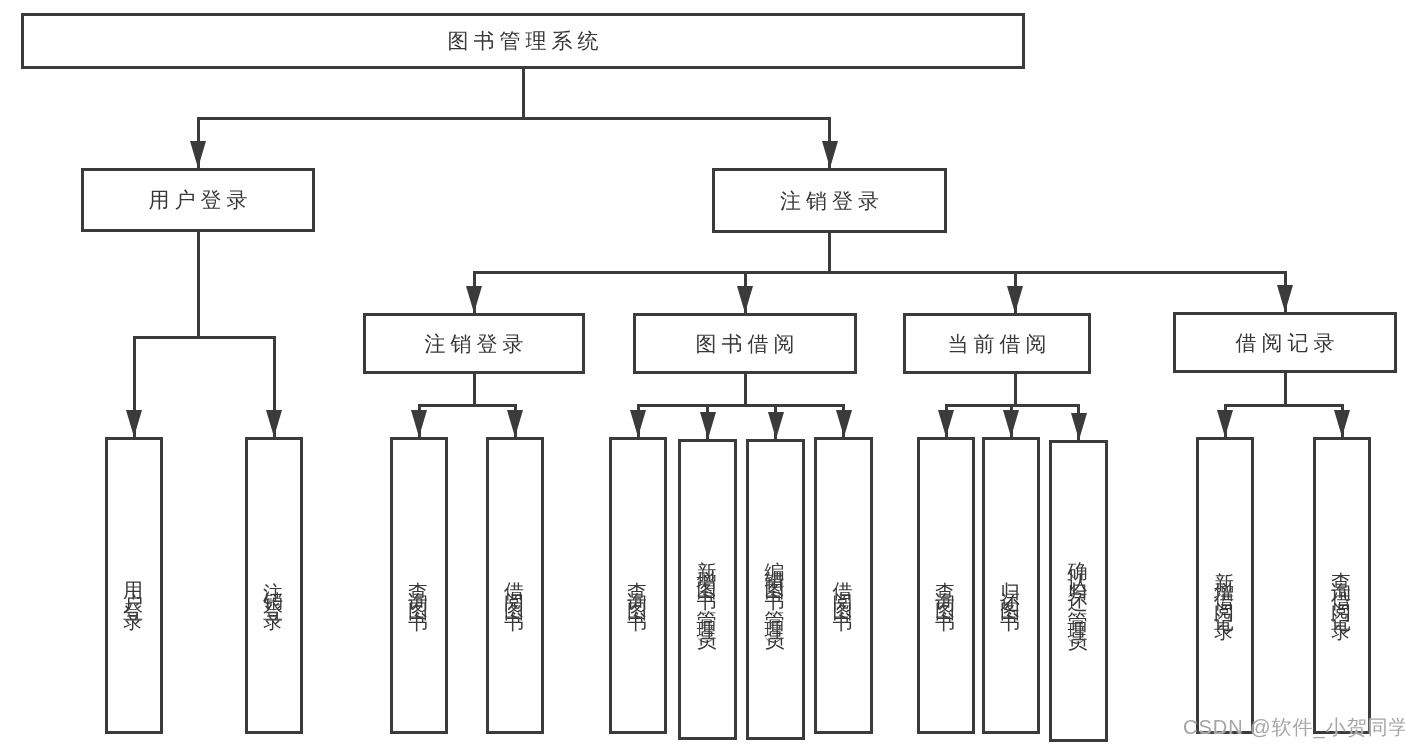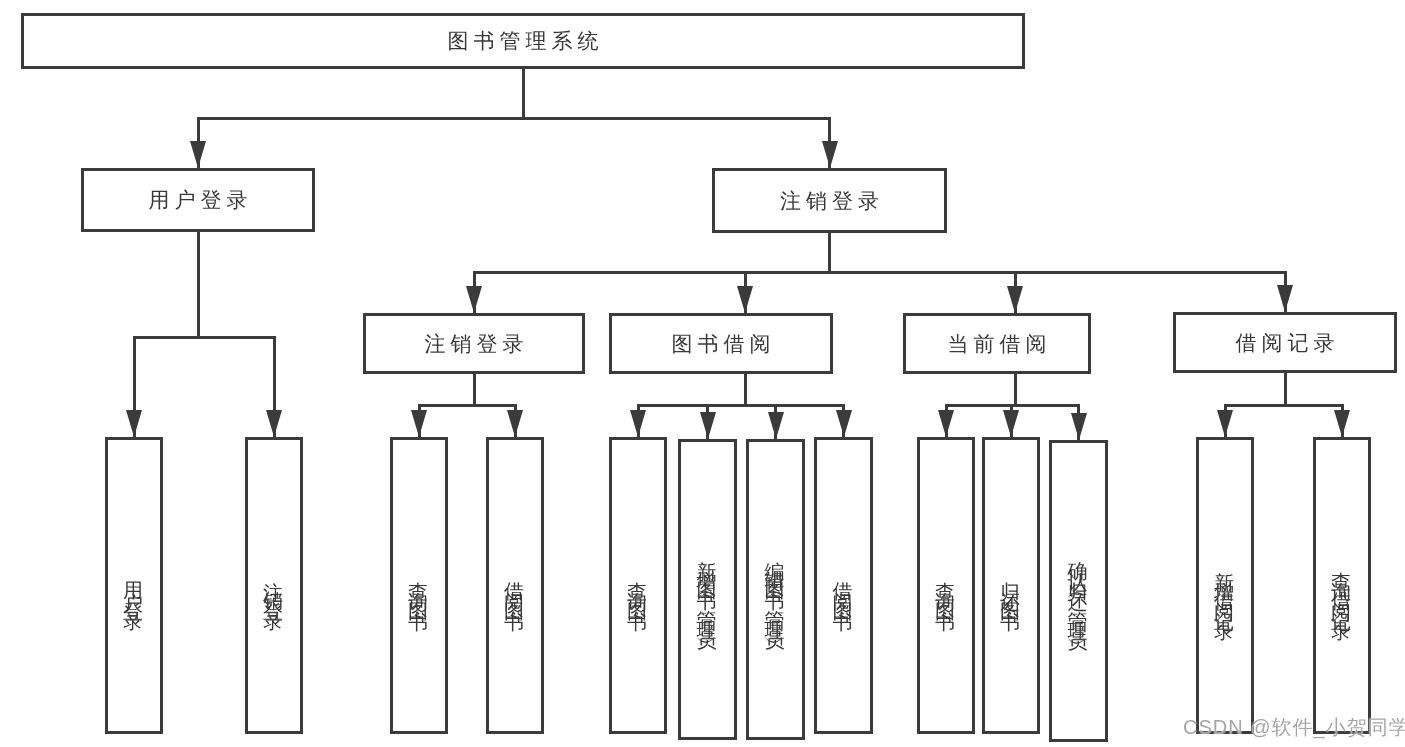--- a/index.html
+++ b/index.html
@@ -92,21 +92,21 @@
     </div>
     <div class="node" style="left: 81px; top: 168px; width: 234px; height: 64px; border-color: rgb(59, 59, 59); background: rgb(255, 255, 255);">
       <span class="lbl" style="color: rgb(56, 56, 56);">用户登录</span>
     </div>
     <div class="node" style="left: 712px; top: 168px; width: 235px; height: 65px; border-color: rgb(59, 59, 59); background: rgb(255, 255, 255);">
       <span class="lbl" style="color: rgb(56, 56, 56);">注销登录</span>
     </div>
     <div class="node" style="left: 363px; top: 313px; width: 222px; height: 61px; border-color: rgb(59, 59, 59); background: rgb(255, 255, 255);">
       <span class="lbl" style="color: rgb(56, 56, 56);">注销登录</span>
     </div>
-    <div class="node" style="left: 609px; top: 313px; width: 224px; height: 61px; border-color: rgb(59, 59, 59); background: rgb(255, 255, 255);">
+    <div class="node" style="left: 633px; top: 313px; width: 224px; height: 61px; border-color: rgb(59, 59, 59); background: rgb(255, 255, 255);">
       <span class="lbl" style="color: rgb(56, 56, 56);">图书借阅</span>
     </div>
     <div class="node" style="left: 903px; top: 313px; width: 188px; height: 61px; border-color: rgb(59, 59, 59); background: rgb(255, 255, 255);">
       <span class="lbl" style="color: rgb(56, 56, 56);">当前借阅</span>
     </div>
     <div class="node" style="left: 1173px; top: 312px; width: 224px; height: 61px; border-color: rgb(59, 59, 59); background: rgb(255, 255, 255);">
       <span class="lbl" style="color: rgb(56, 56, 56); font-family: Liberation Mono, monospace;">借阅记录</span>
     </div>
     <div class="node vertical" style="left: 105px; top: 437px; width: 58px; height: 297px; border-color: rgb(59, 59, 59); background: rgb(255, 255, 255);">
       <span class="lbl" style="color: rgb(56, 56, 56);">用户登录</span>

